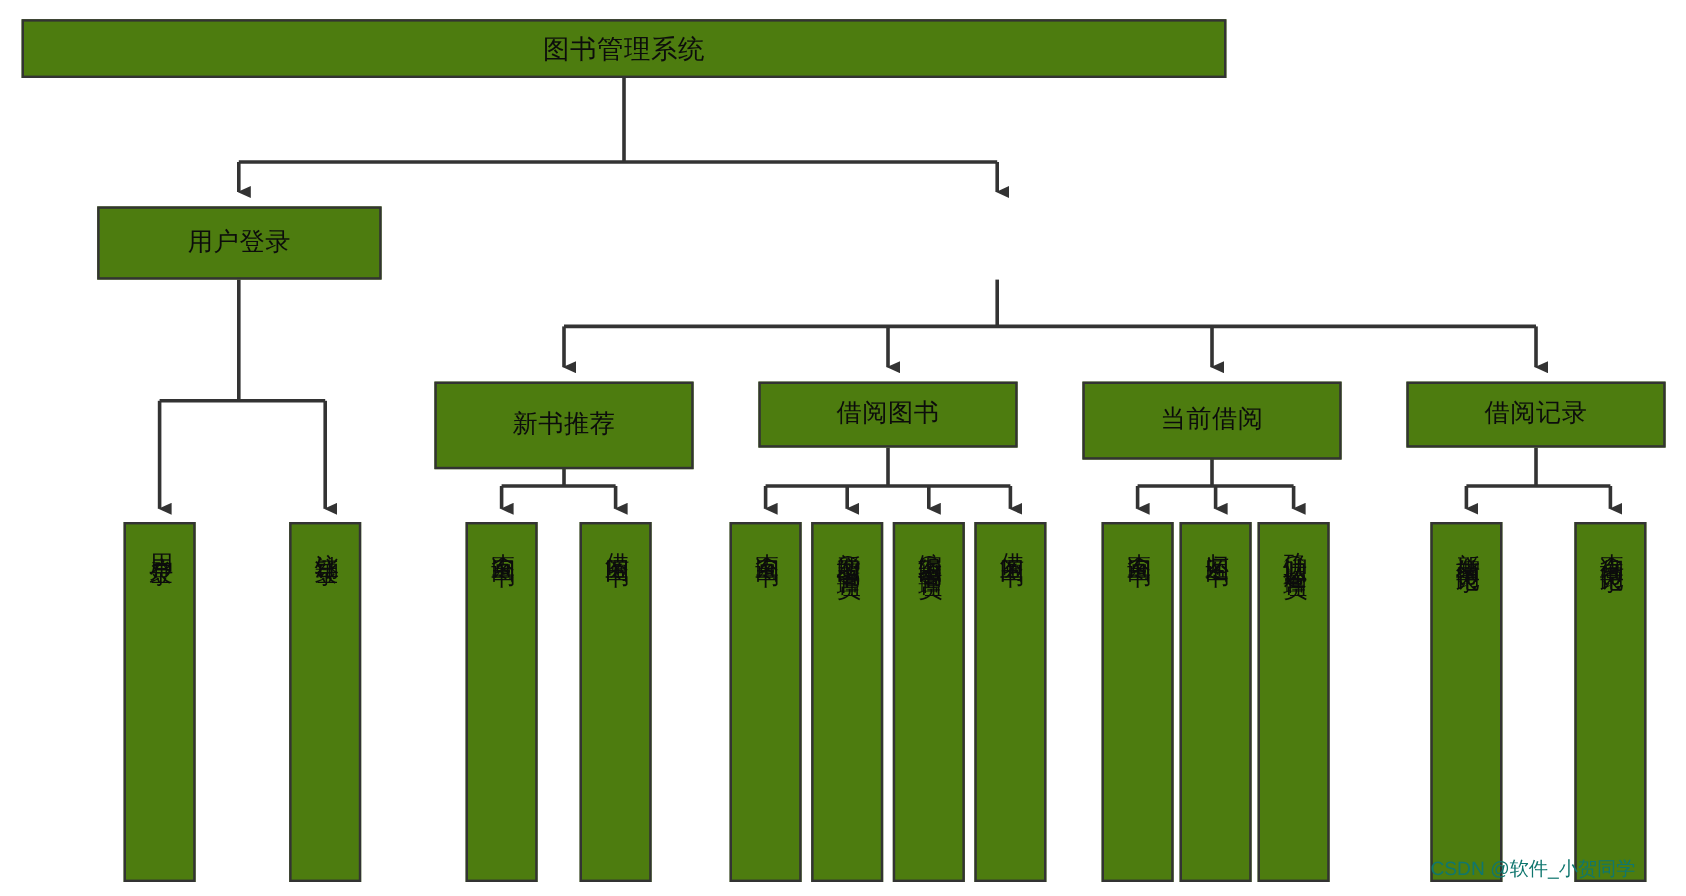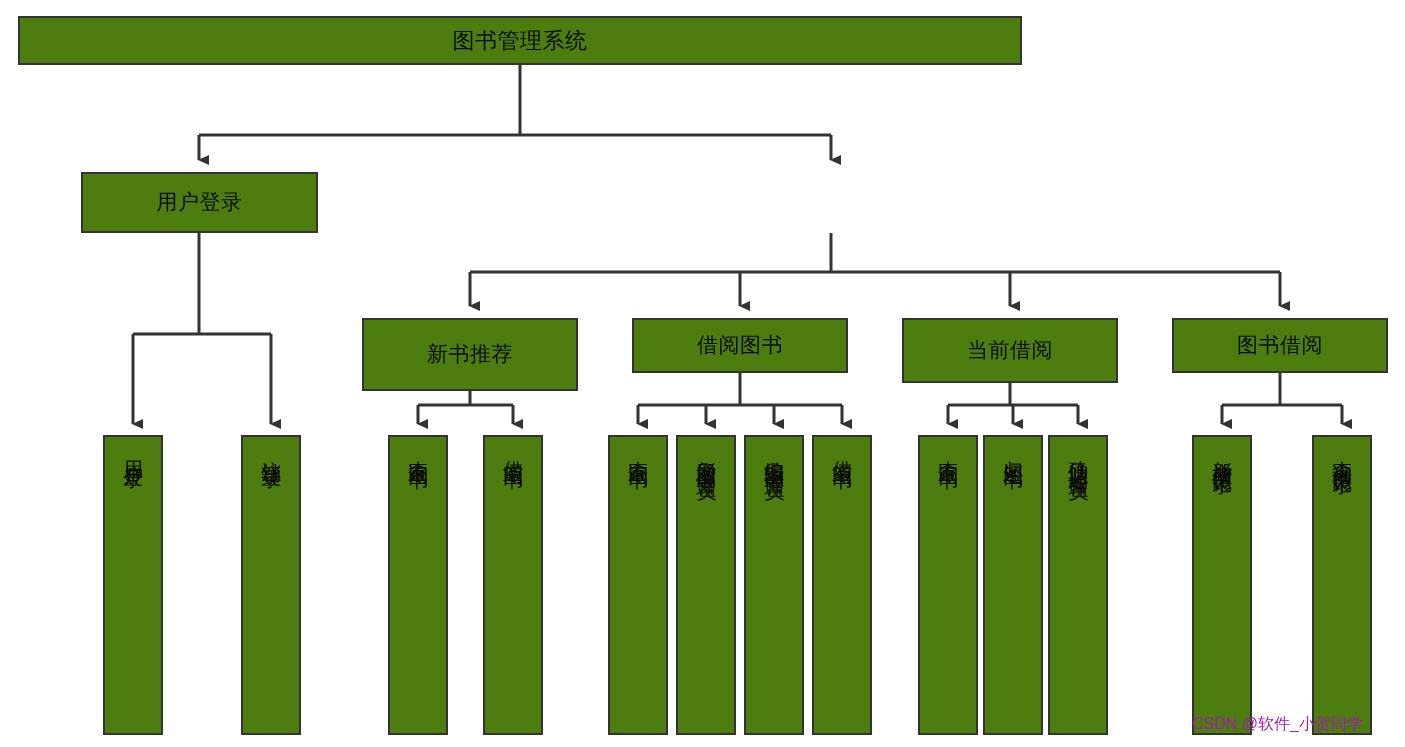--- a/index.html
+++ b/index.html
@@ -56,21 +56,21 @@
     padding-top: 8px;
   }
   .node.root .node-label { font-size: 22px; }
   .node.lvl2 .node-label { font-size: 21px; }
   .node.lvl3 .node-label { font-size: 21px; }
   #watermark {
     position: absolute;
     left: 1192px;
     top: 714px;
     font-size: 16px;
-    color: #a21caf;
+    color: #0f766e;
     white-space: nowrap;
     z-index: 5;
     font-family: "Liberation Sans", "DejaVu Sans", sans-serif;
   }
 </style>
 </head>
 <body>
 
 <div id="diagram-root">
 
@@ -136,21 +136,21 @@
   <div class="node lvl3" style="left:362px; top:318px; width:216px; height:73px;">
     <span class="node-label">新书推荐</span>
   </div>
   <div class="node lvl3" style="left:632px; top:318px; width:216px; height:55px;">
     <span class="node-label">借阅图书</span>
   </div>
   <div class="node lvl3" style="left:902px; top:318px; width:216px; height:65px;">
     <span class="node-label">当前借阅</span>
   </div>
   <div class="node lvl3" style="left:1172px; top:318px; width:216px; height:55px;">
-    <span class="node-label">图书借阅</span>
+    <span class="node-label">借阅记录</span>
   </div>
 
   <div class="node leaf" style="left:103px; top:435px; width:60px; height:300px;">
     <span class="node-label">用户登录</span>
   </div>
   <div class="node leaf" style="left:241px; top:435px; width:60px; height:300px;">
     <span class="node-label">注销登录</span>
   </div>
 
   <div class="node leaf" style="left:388px; top:435px; width:60px; height:300px;">

